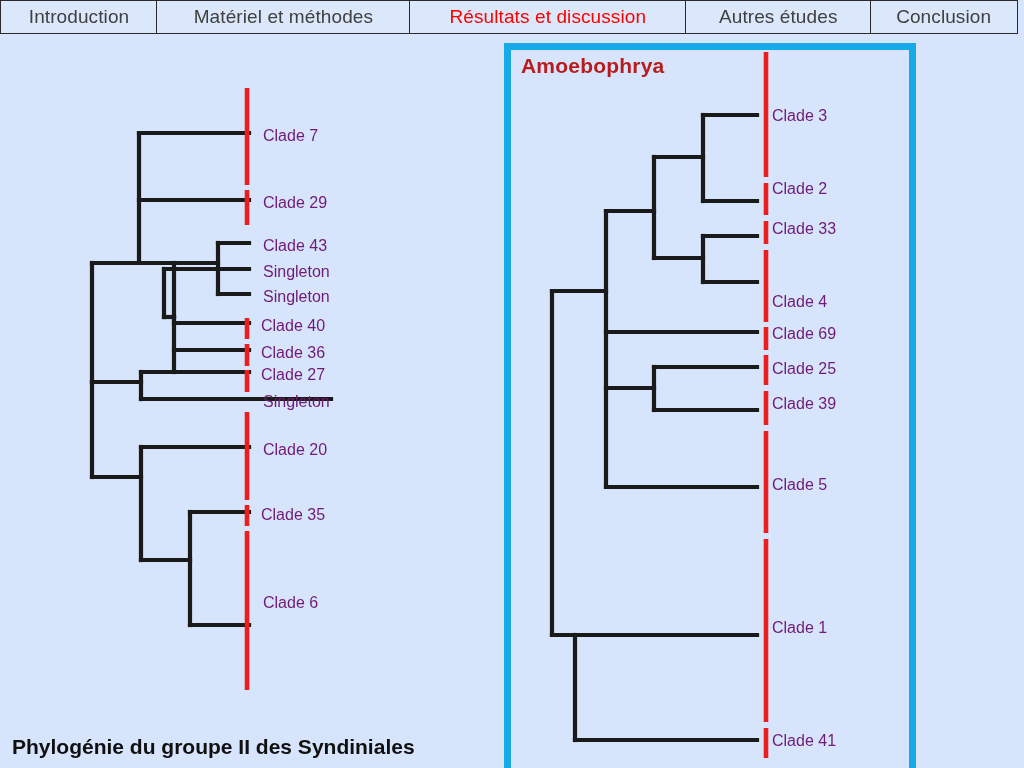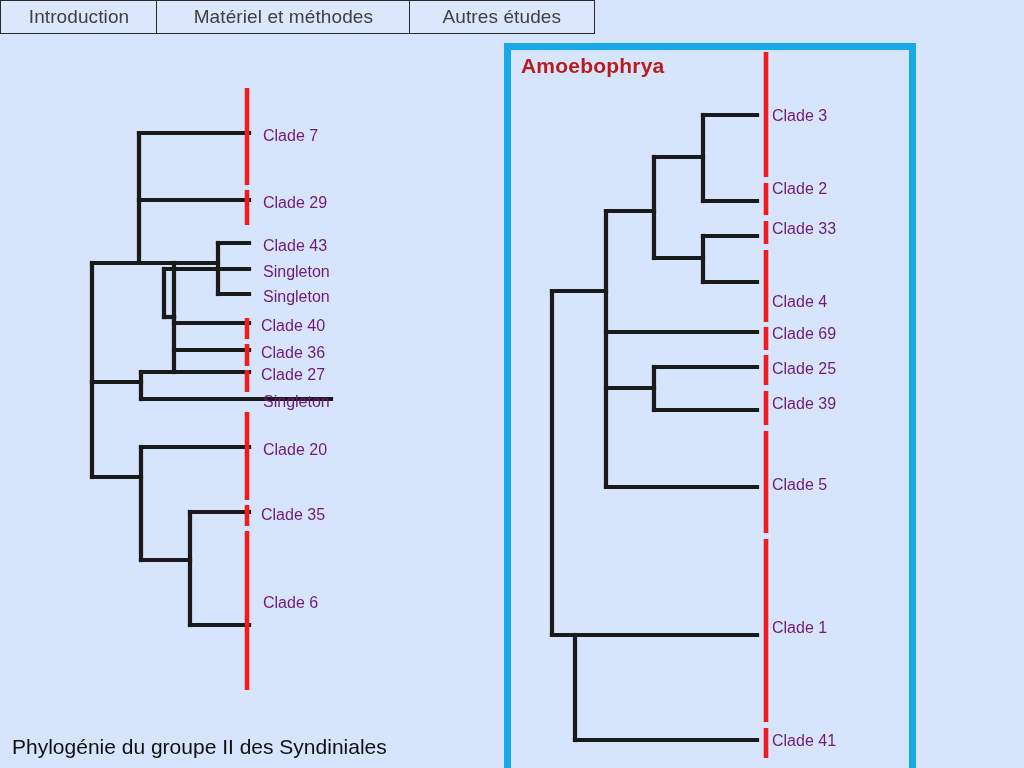--- a/index.html
+++ b/index.html
@@ -82,34 +82,41 @@
   }
 
   
   #caption {
     position: absolute;
     left: 12px;
     top: 735px;
     font-size: 21px;
     color: #101010;
     white-space: nowrap;
+    font-weight: bold;
   }
 </style>
 </head>
 <body>
 
 <div id="nav-tabs">
     <div class="nav-tab" style="width: 158px;">
       <span>Introduction</span>
     </div>
     <div class="nav-tab" style="width: 254px;">
       <span>Matériel et méthodes</span>
     </div>
+    <div class="nav-tab active" style="width: 278px;">
+      <span>Résultats et discussion</span>
+    </div>
     <div class="nav-tab" style="width: 186px;">
       <span>Autres études</span>
+    </div>
+    <div class="nav-tab" style="width: 148px;">
+      <span>Conclusion</span>
     </div>
   </div>
 
 <svg class="tree-svg" id="left-tree-svg" viewBox="0 0 1024 768" xmlns="http://www.w3.org/2000/svg">
     <path d="M 92,263 L 92,382" stroke="#1a1a1a" stroke-width="4.2" stroke-linecap="square" fill="none"></path>
     <path d="M 92,263 L 139,263" stroke="#1a1a1a" stroke-width="4.2" stroke-linecap="square" fill="none"></path>
     <path d="M 139,133 L 139,263" stroke="#1a1a1a" stroke-width="4.2" stroke-linecap="square" fill="none"></path>
     <path d="M 139,133 L 249,133" stroke="#1a1a1a" stroke-width="4.2" stroke-linecap="square" fill="none"></path>
     <path d="M 139,200 L 249,200" stroke="#1a1a1a" stroke-width="4.2" stroke-linecap="square" fill="none"></path>
     <path d="M 139,263 L 174,263" stroke="#1a1a1a" stroke-width="4.2" stroke-linecap="square" fill="none"></path>

